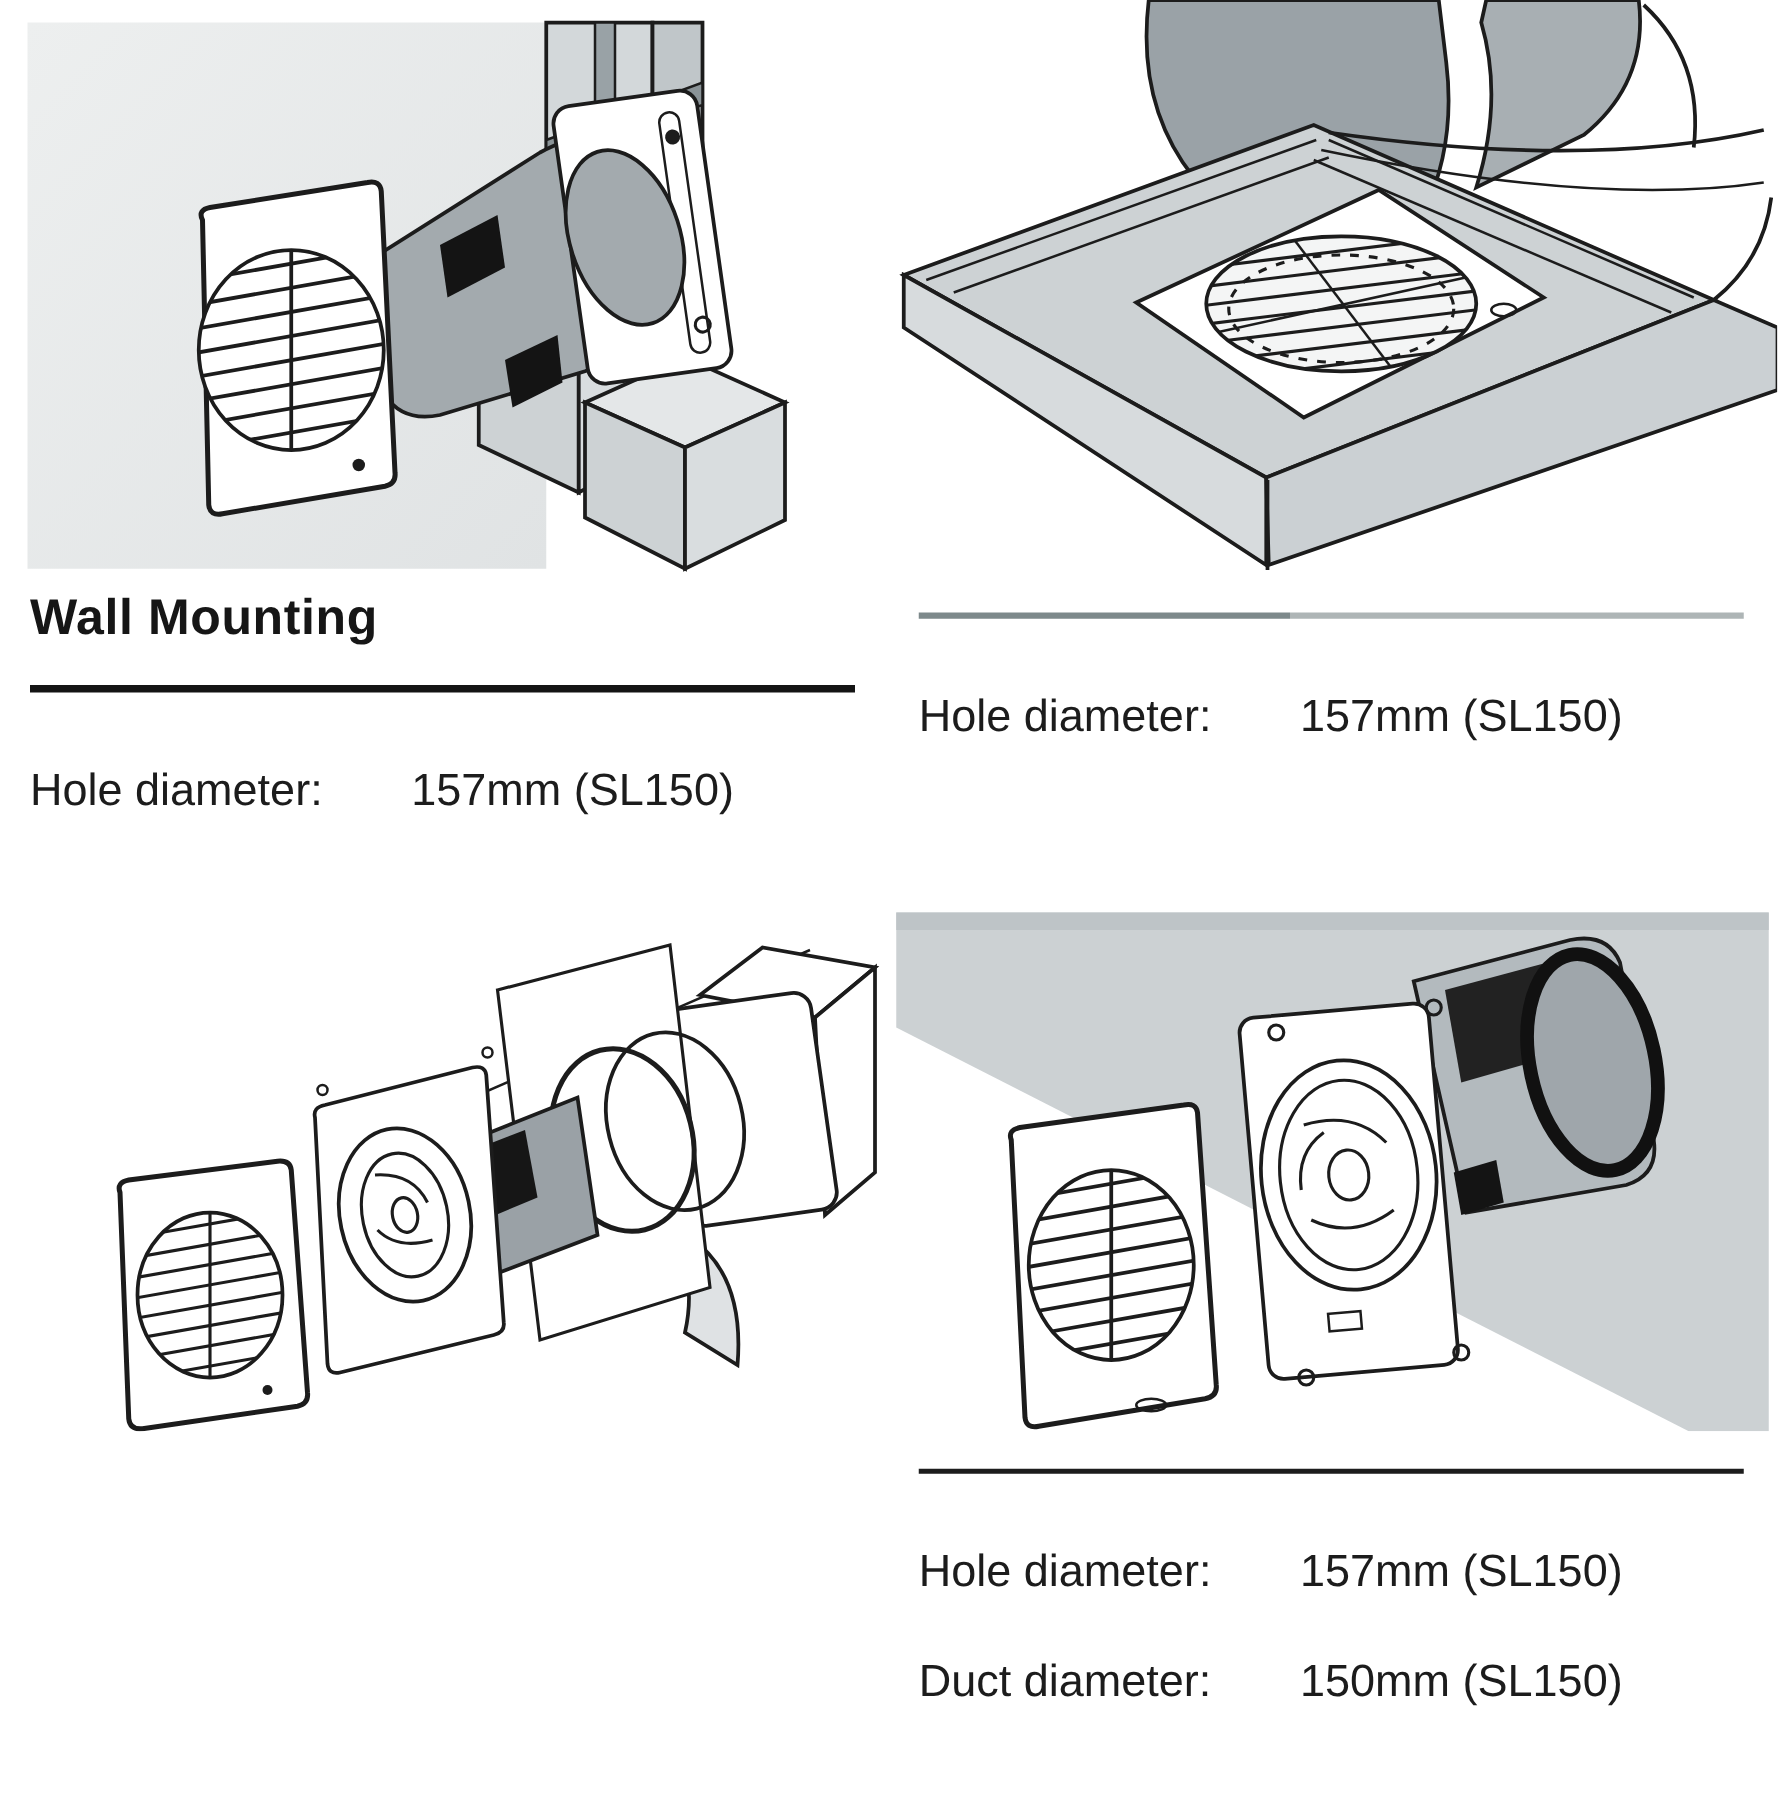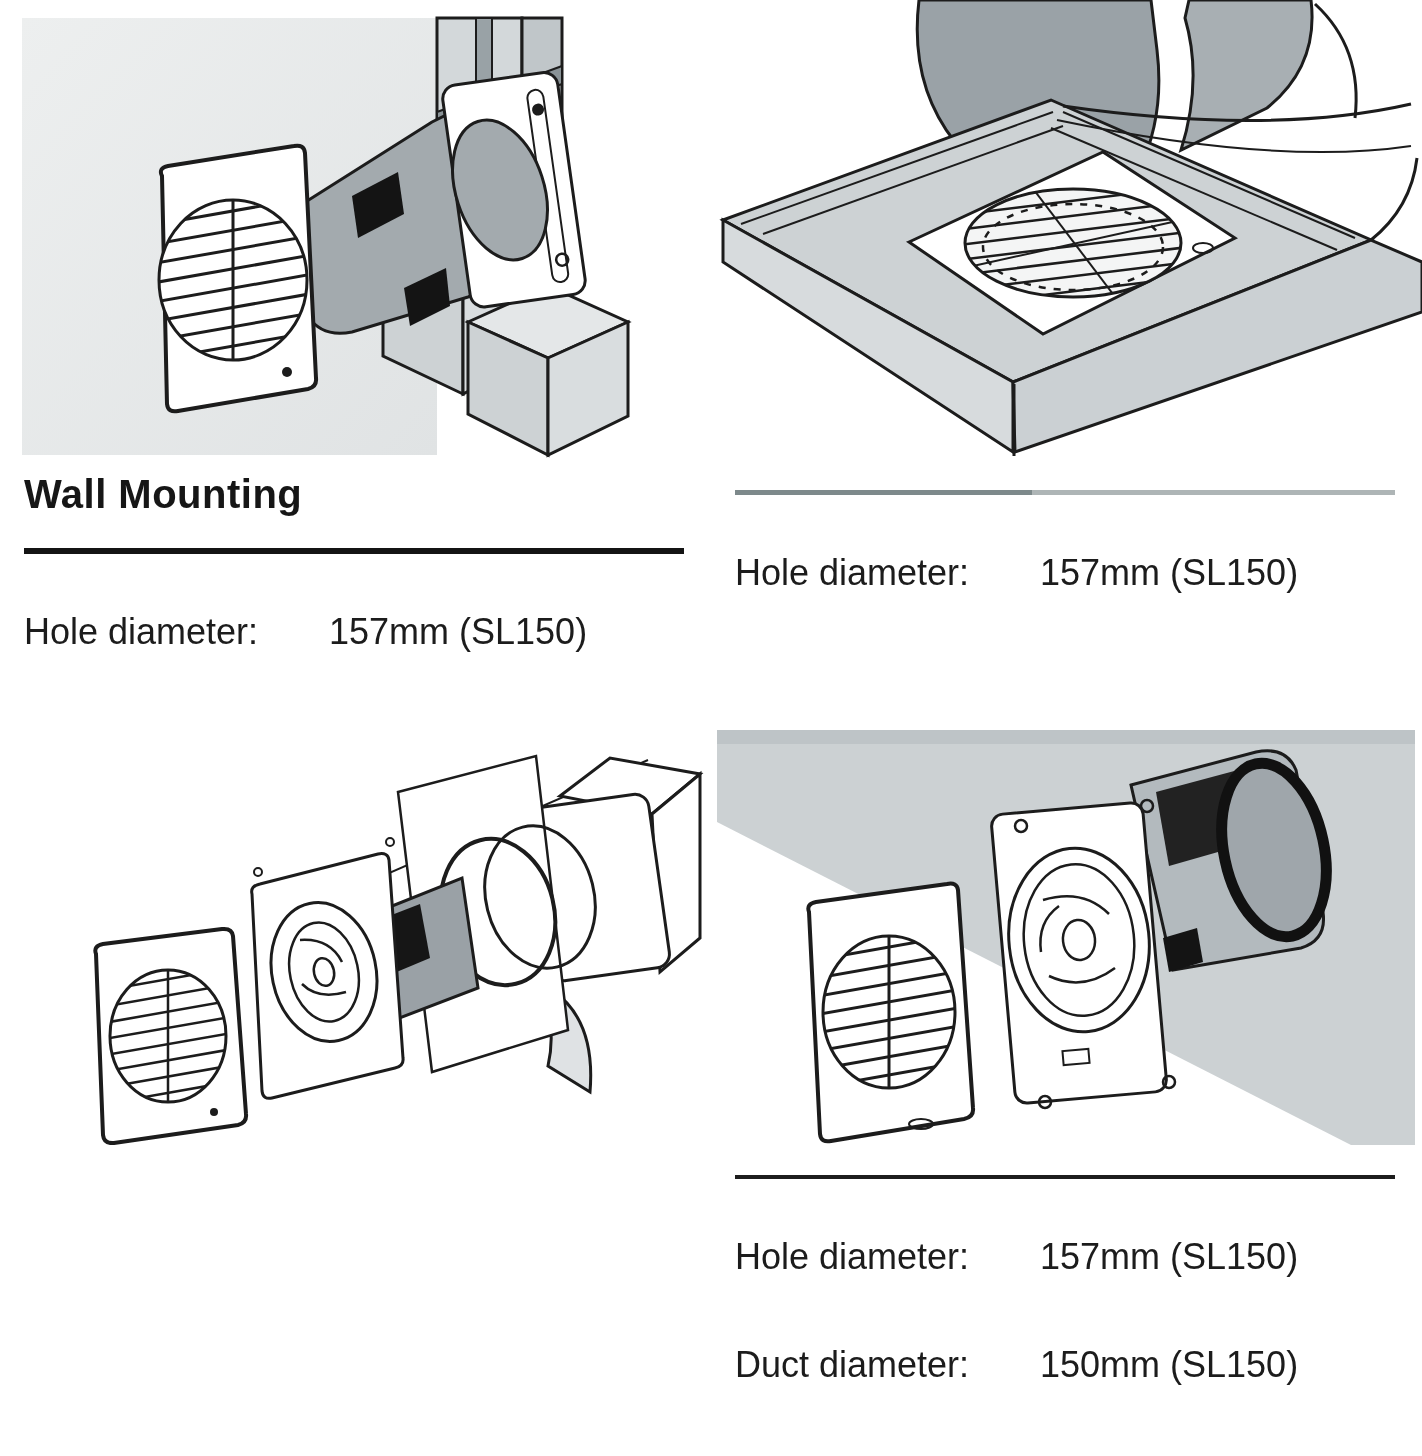--- a/index.html
+++ b/index.html
@@ -24,21 +24,21 @@
   h2.section-title {
     font-size:40px; font-weight:700; line-height:48px;
     margin-top:10px; letter-spacing:0.5px; color:#161616;
   }
   .rule { margin-top:30px; width:660px; }
   .rule-solid-black  { height:6px; background:#141414; }
   .rule-gray-45 { height:5px; background:linear-gradient(90deg,#7d898b 0%,#7d898b 45%,#aeb5b6 45%,#aeb5b6 100%); }
   .rule-gray-38 { height:5px; background:linear-gradient(90deg,#7d898b 0%,#7d898b 38%,#aeb5b6 38%,#aeb5b6 100%); }
   .rule-thin-black { height:4px; background:#1d1d1d; }
   .spec { margin-top:56px; font-size:36px; line-height:44px; color:#1c1c1c; white-space:nowrap; }
-  .spec + .spec { margin-top:64px; }
+  .spec + .spec { margin-top:44px; }
   .spec-label { display:inline-block; min-width:305px; }
   
   .ln { stroke:#1c1c1c; fill:none; }
 </style>
 </head>
 <body>
 
 <div class="page">
 
   <section class="quad">

